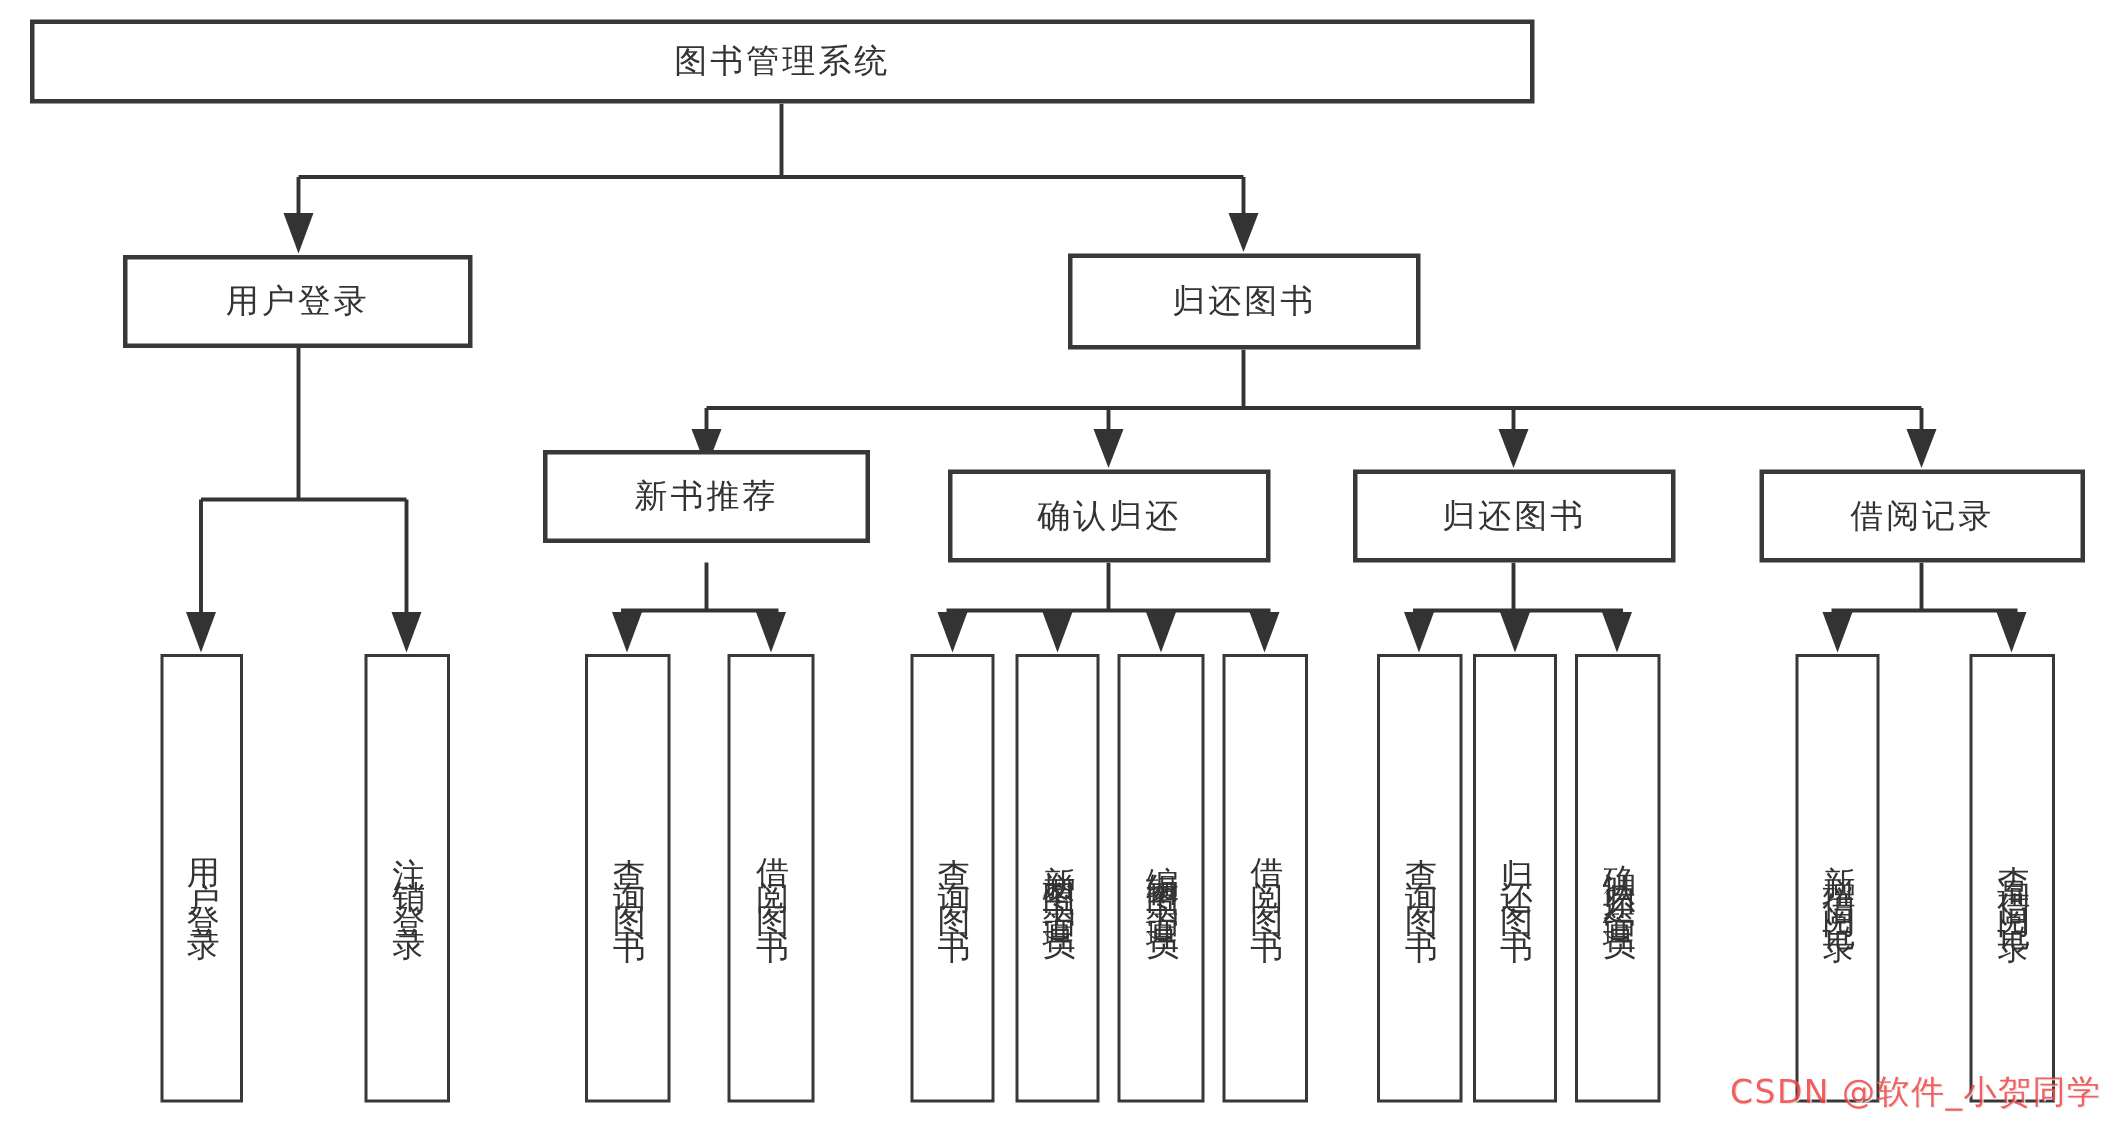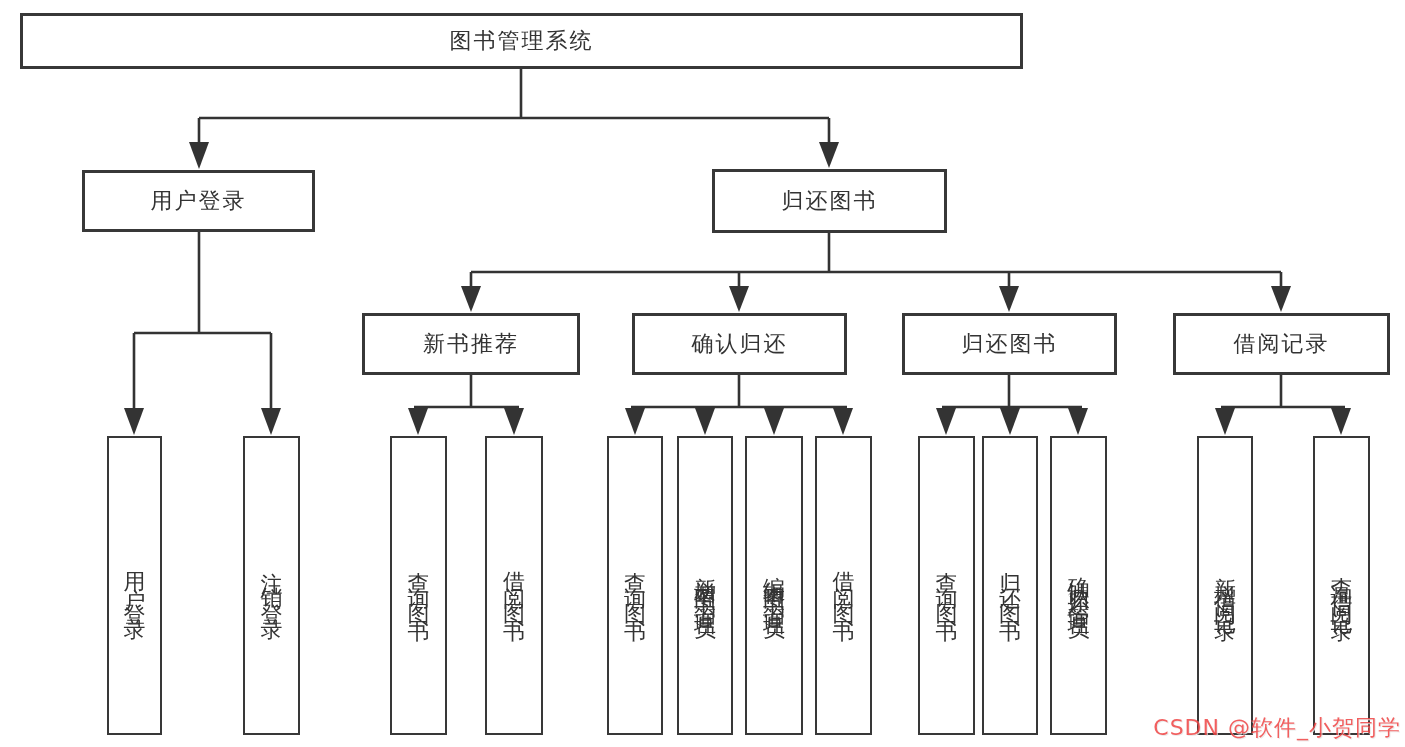--- a/index.html
+++ b/index.html
@@ -100,21 +100,21 @@
     <polygon points="1215,408 1235,408 1225,435"></polygon>
     <polygon points="1331,408 1351,408 1341,435"></polygon>
   </g>
 </svg>
 
 <div class="box" style="left:20px; top:13px; width:1003px; height:56px;">图书管理系统</div>
 
 <div class="box" style="left:82px; top:170px; width:233px; height:62px;">用户登录</div>
 <div class="box" style="left:712px; top:169px; width:235px; height:64px;">归还图书</div>
 
-<div class="box" style="left:362px; top:313px; width:218px; height:62px;">新书推荐</div>
+<div class="box" style="left:362px; top:300px; width:218px; height:62px;">新书推荐</div>
 <div class="box" style="left:632px; top:313px; width:215px; height:62px;">确认归还</div>
 <div class="box" style="left:902px; top:313px; width:215px; height:62px;">归还图书</div>
 <div class="box" style="left:1173px; top:313px; width:217px; height:62px;">借阅记录</div>
 
 <div class="vbox ls4" style="left:107px; width:55px;">
   <span>用户登录</span>
 </div>
 <div class="vbox ls4" style="left:243px; width:57px;">
   <span>注销登录</span>
 </div>

